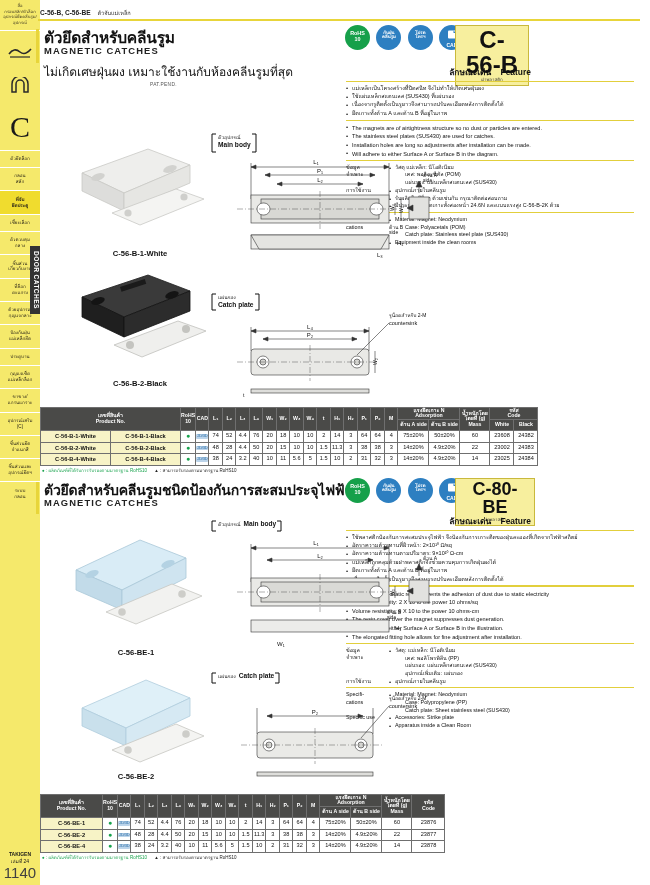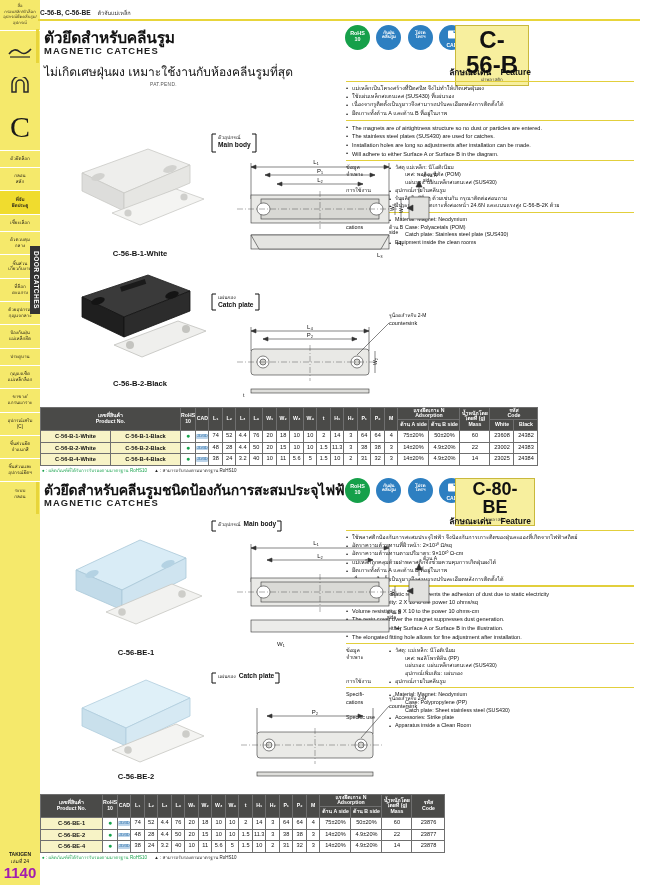--- a/index.html
+++ b/index.html
@@ -41,21 +41,21 @@
     writing-mode: vertical-rl; font-size: 6.6px; font-weight: bold;
     letter-spacing: .4px; color: #fff;
     background: #333; padding: 5px 1.5px; line-height: 1;
   }
   #footer-block {
     position: absolute; bottom: 0; left: 0; width: 40px;
     text-align: center; padding-bottom: 4px; background: #f5e96b;
   }
   #footer-block .brand { font-size: 5px; font-weight: bold; color: #1a1a1a; }
   #footer-block .vol { font-size: 5px; color: #1a1a1a; }
-  #footer-block .pg { font-size: 15px; font-weight: bold; color: #a21caf; line-height: 1.05; }
+  #footer-block .pg { font-size: 15px; font-weight: normal; color: #404040; line-height: 1.05; }
 
   
   #page { position: absolute; left: 32px; top: 0; width: 610px; height: 885px; }
   .topbar { font-size: 6.6px; font-weight: bold; color: #222; padding: 9px 0 2px 8px; }
   .topbar .th { font-weight: normal; font-size: 5.6px; margin-left: 5px; }
   .rule-y { height: 1.6px; background: #e8d53a; margin: 0 2px 0 6px; }
 
   .section { position: relative; }
   .title-th {
     font-size: 15.5px; font-weight: bold; color: #111;

